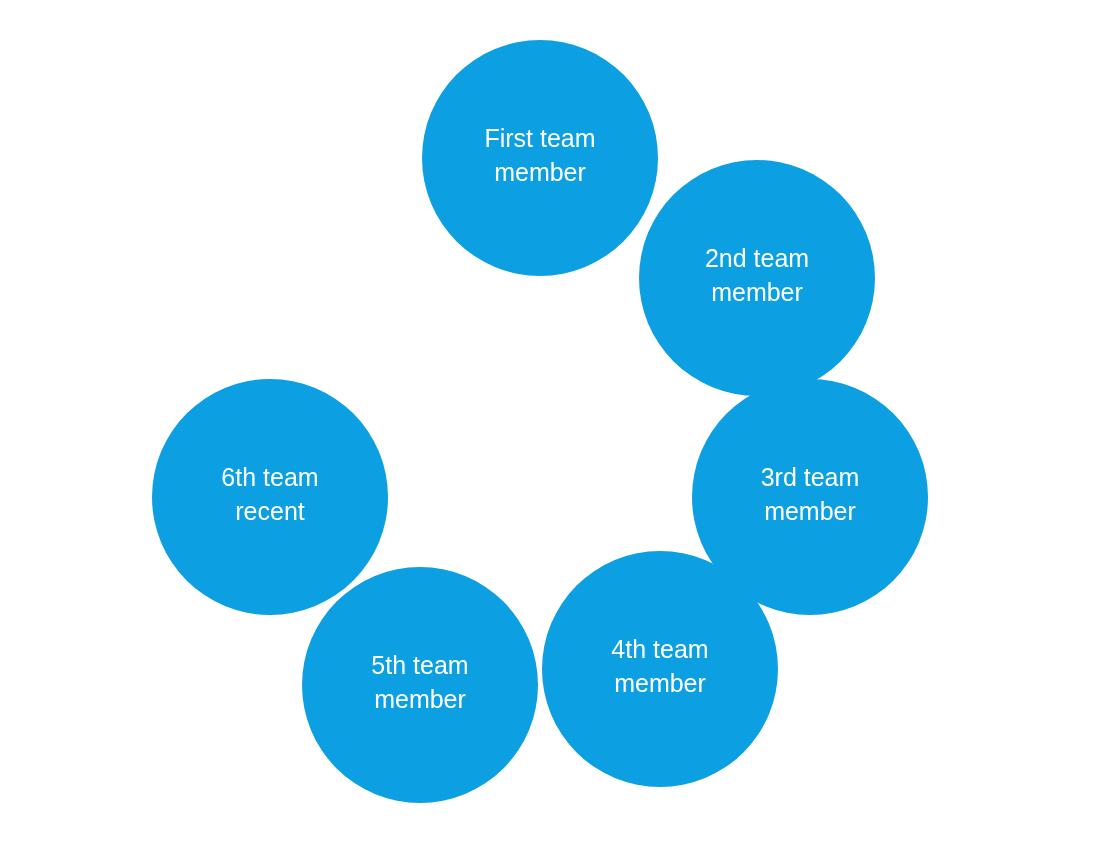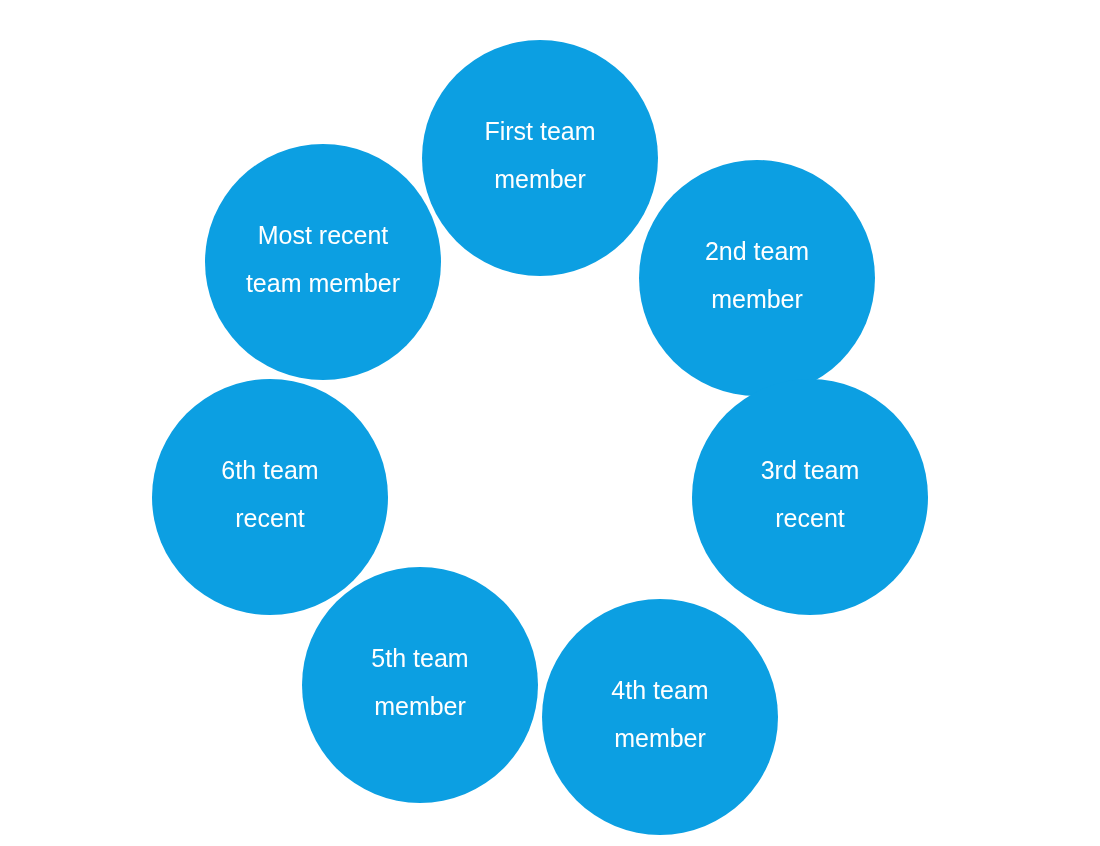--- a/index.html
+++ b/index.html
@@ -21,30 +21,30 @@
     height: 236px;
     border-radius: 50%;
     background: #0C9FE2;
     display: flex;
     align-items: center;
     justify-content: center;
   }
   .node-label {
     color: #ffffff;
     font-size: 25px;
-    line-height: 48px;
+    line-height: 34px;
     text-align: center;
     white-space: pre-line;
     transform: translateY(-3px);
   }
   
   .node-0 { left: 422px; top: 40px;  }  
   .node-1 { left: 639px; top: 160px; }  
   .node-2 { left: 692px; top: 379px; }  
-  .node-3 { left: 542px; top: 599px; }  
+  .node-3 { left: 542px; top: 551px; }  
   .node-4 { left: 302px; top: 567px; }  
   .node-5 { left: 152px; top: 379px; }  
   .node-6 { left: 205px; top: 144px; }  
 </style>
 </head>
 <body>
 
 <div class="canvas">
 
   <div class="node node-0">
@@ -52,36 +52,32 @@
 member</span>
   </div>
 
   <div class="node node-1">
     <span class="node-label">2nd team
 member</span>
   </div>
 
   <div class="node node-2">
     <span class="node-label">3rd team
-recent</span>
+member</span>
   </div>
 
   <div class="node node-3">
     <span class="node-label">4th team
 member</span>
   </div>
 
   <div class="node node-4">
     <span class="node-label">5th team
 member</span>
   </div>
 
   <div class="node node-5">
     <span class="node-label">6th team
 recent</span>
   </div>
 
-  <div class="node node-6">
-    <span class="node-label">Most recent
-team member</span>
-  </div>
 
 </div>
 
 </body></html>

